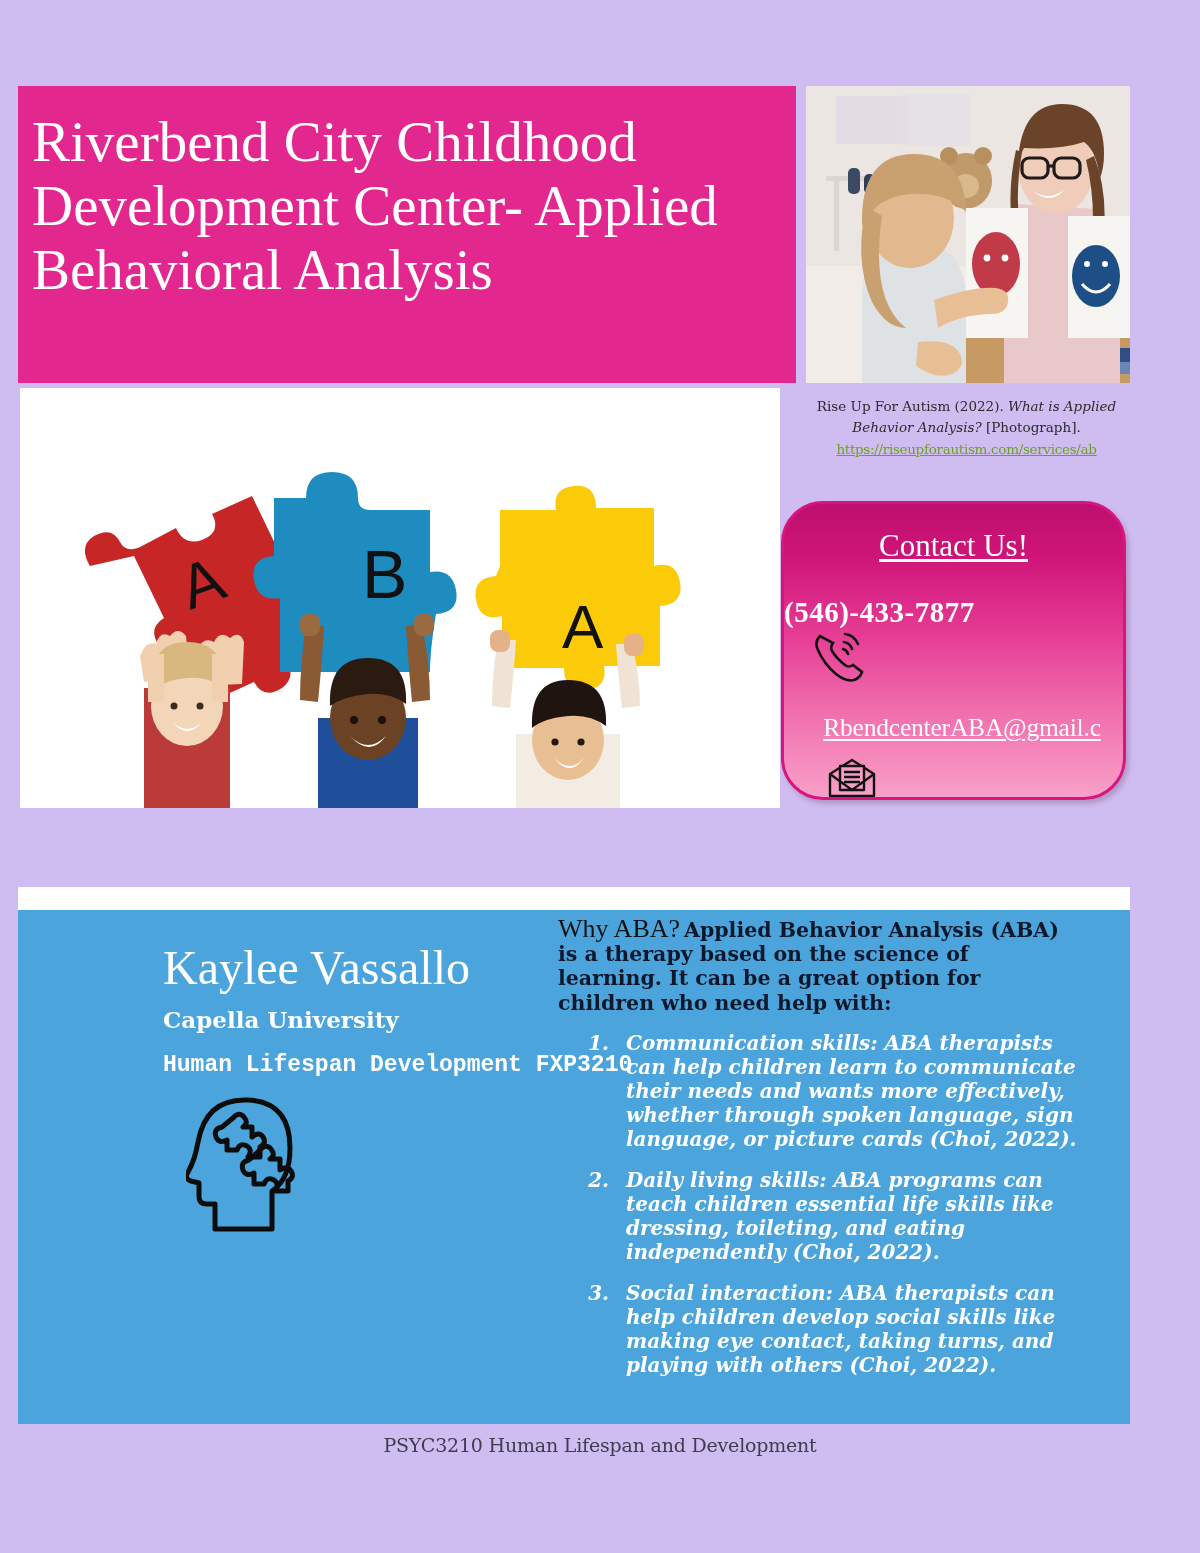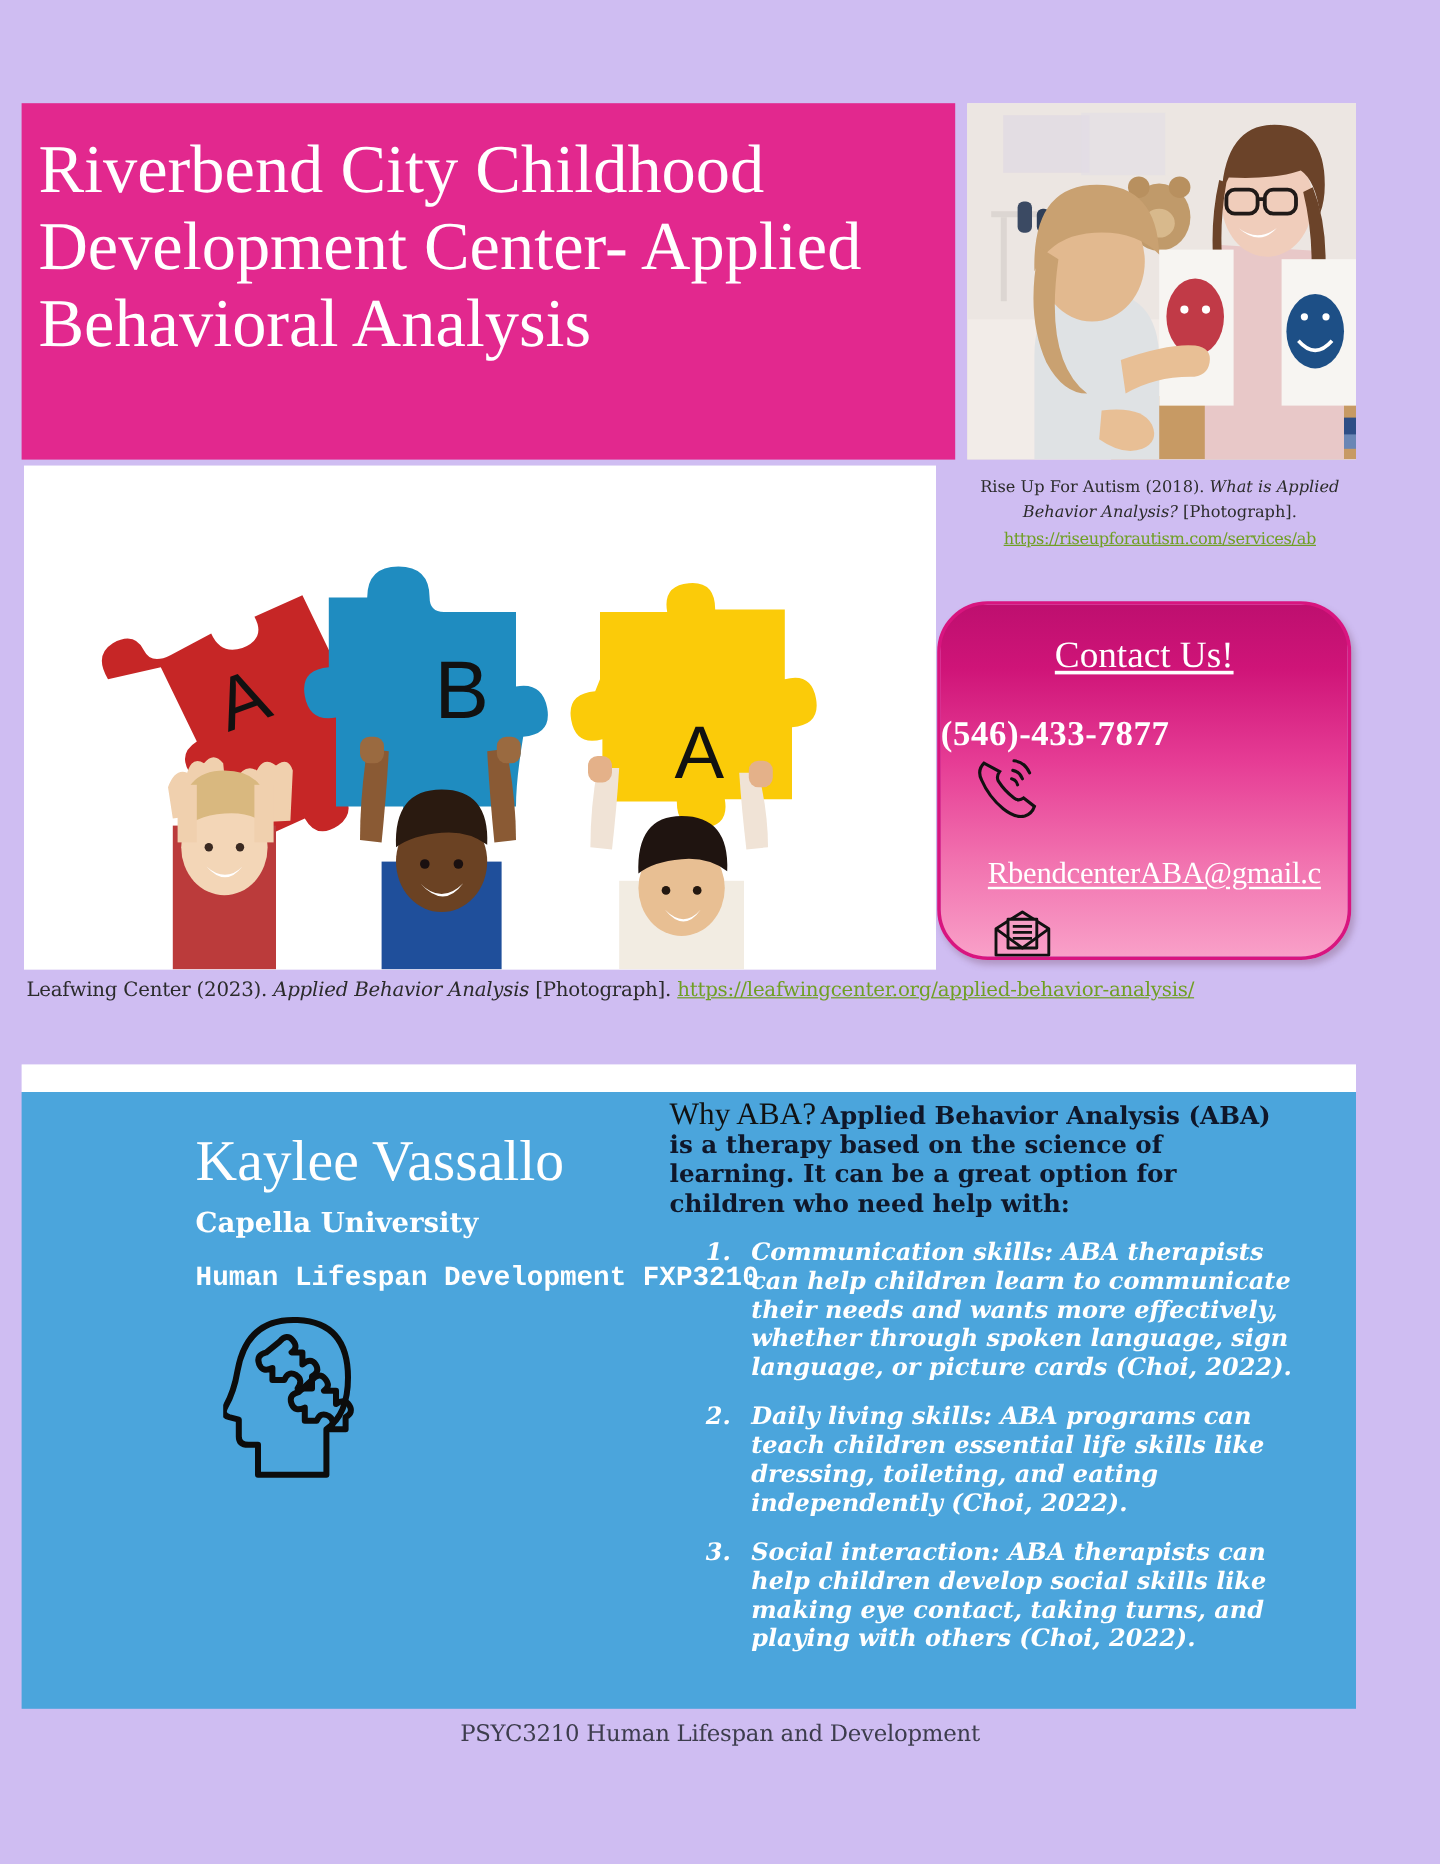--- a/index.html
+++ b/index.html
@@ -298,21 +298,21 @@
       <rect x="496" y="346" width="104" height="74" fill="#f2ece2"></rect>
       <ellipse cx="548" cy="352" rx="36" ry="40" fill="#e8bf93"></ellipse>
       <path d="M512 340 q-2 -48 36 -48 q40 0 38 46 q-16 -12 -38 -10 q-24 2 -36 12 z" fill="#1f1410"></path>
       <circle cx="535" cy="354" r="3.6" fill="#241810"></circle>
       <circle cx="561" cy="354" r="3.6" fill="#241810"></circle>
       <path d="M534 370 q16 16 30 0 q-14 20 -30 0 z" fill="#ffffff"></path>
     </svg>
   </div>
 
   <div class="cite-riseup">
-    <span>Rise Up For Autism (2018).</span>
+    <span>Rise Up For Autism (2022).</span>
     <span class="ital">What is Applied Behavior Analysis?</span>
     <span>[Photograph].</span>
     <a class="lnk" href="#">https://riseupforautism.com/services/ab</a>
   </div>
 
   <div class="contact-box">
     <div class="contact-title">Contact Us!</div>
     <div class="contact-phone">(546)-433-7877</div>
     <svg class="phone-icon" viewBox="0 0 56 54">
       <g fill="none" stroke="#111111" stroke-width="2.6" stroke-linecap="round">
@@ -328,26 +328,20 @@
         <path d="M8 40 L8 18 L30 4 L52 18 L52 40 Z"></path>
         <rect x="18" y="10" width="24" height="24" fill="#f49ec4"></rect>
         <line x1="22" y1="16" x2="38" y2="16"></line>
         <line x1="22" y1="21" x2="38" y2="21"></line>
         <line x1="22" y1="26" x2="38" y2="26"></line>
         <path d="M8 18 L30 34 L52 18"></path>
       </g>
     </svg>
   </div>
 
-  <div class="cite-leafwing">
-    <span>Leafwing Center (2023).</span>
-    <span class="ital">Applied Behavior Analysis</span>
-    <span>[Photograph].</span>
-    <a class="lnk" href="#">https://leafwingcenter.org/applied-behavior-analysis/</a>
-  </div>
 
   <div class="white-strip"></div>
   <div class="blue-panel">
 
     <div class="author-name">Kaylee Vassallo</div>
     <div class="author-univ">Capella University</div>
     <div class="author-course">Human Lifespan Development FXP3210</div>
 
     <svg class="head-icon" viewBox="0 0 130 145">
       <g fill="none" stroke="#0c0c0c" stroke-width="5" stroke-linejoin="round" stroke-linecap="round">

